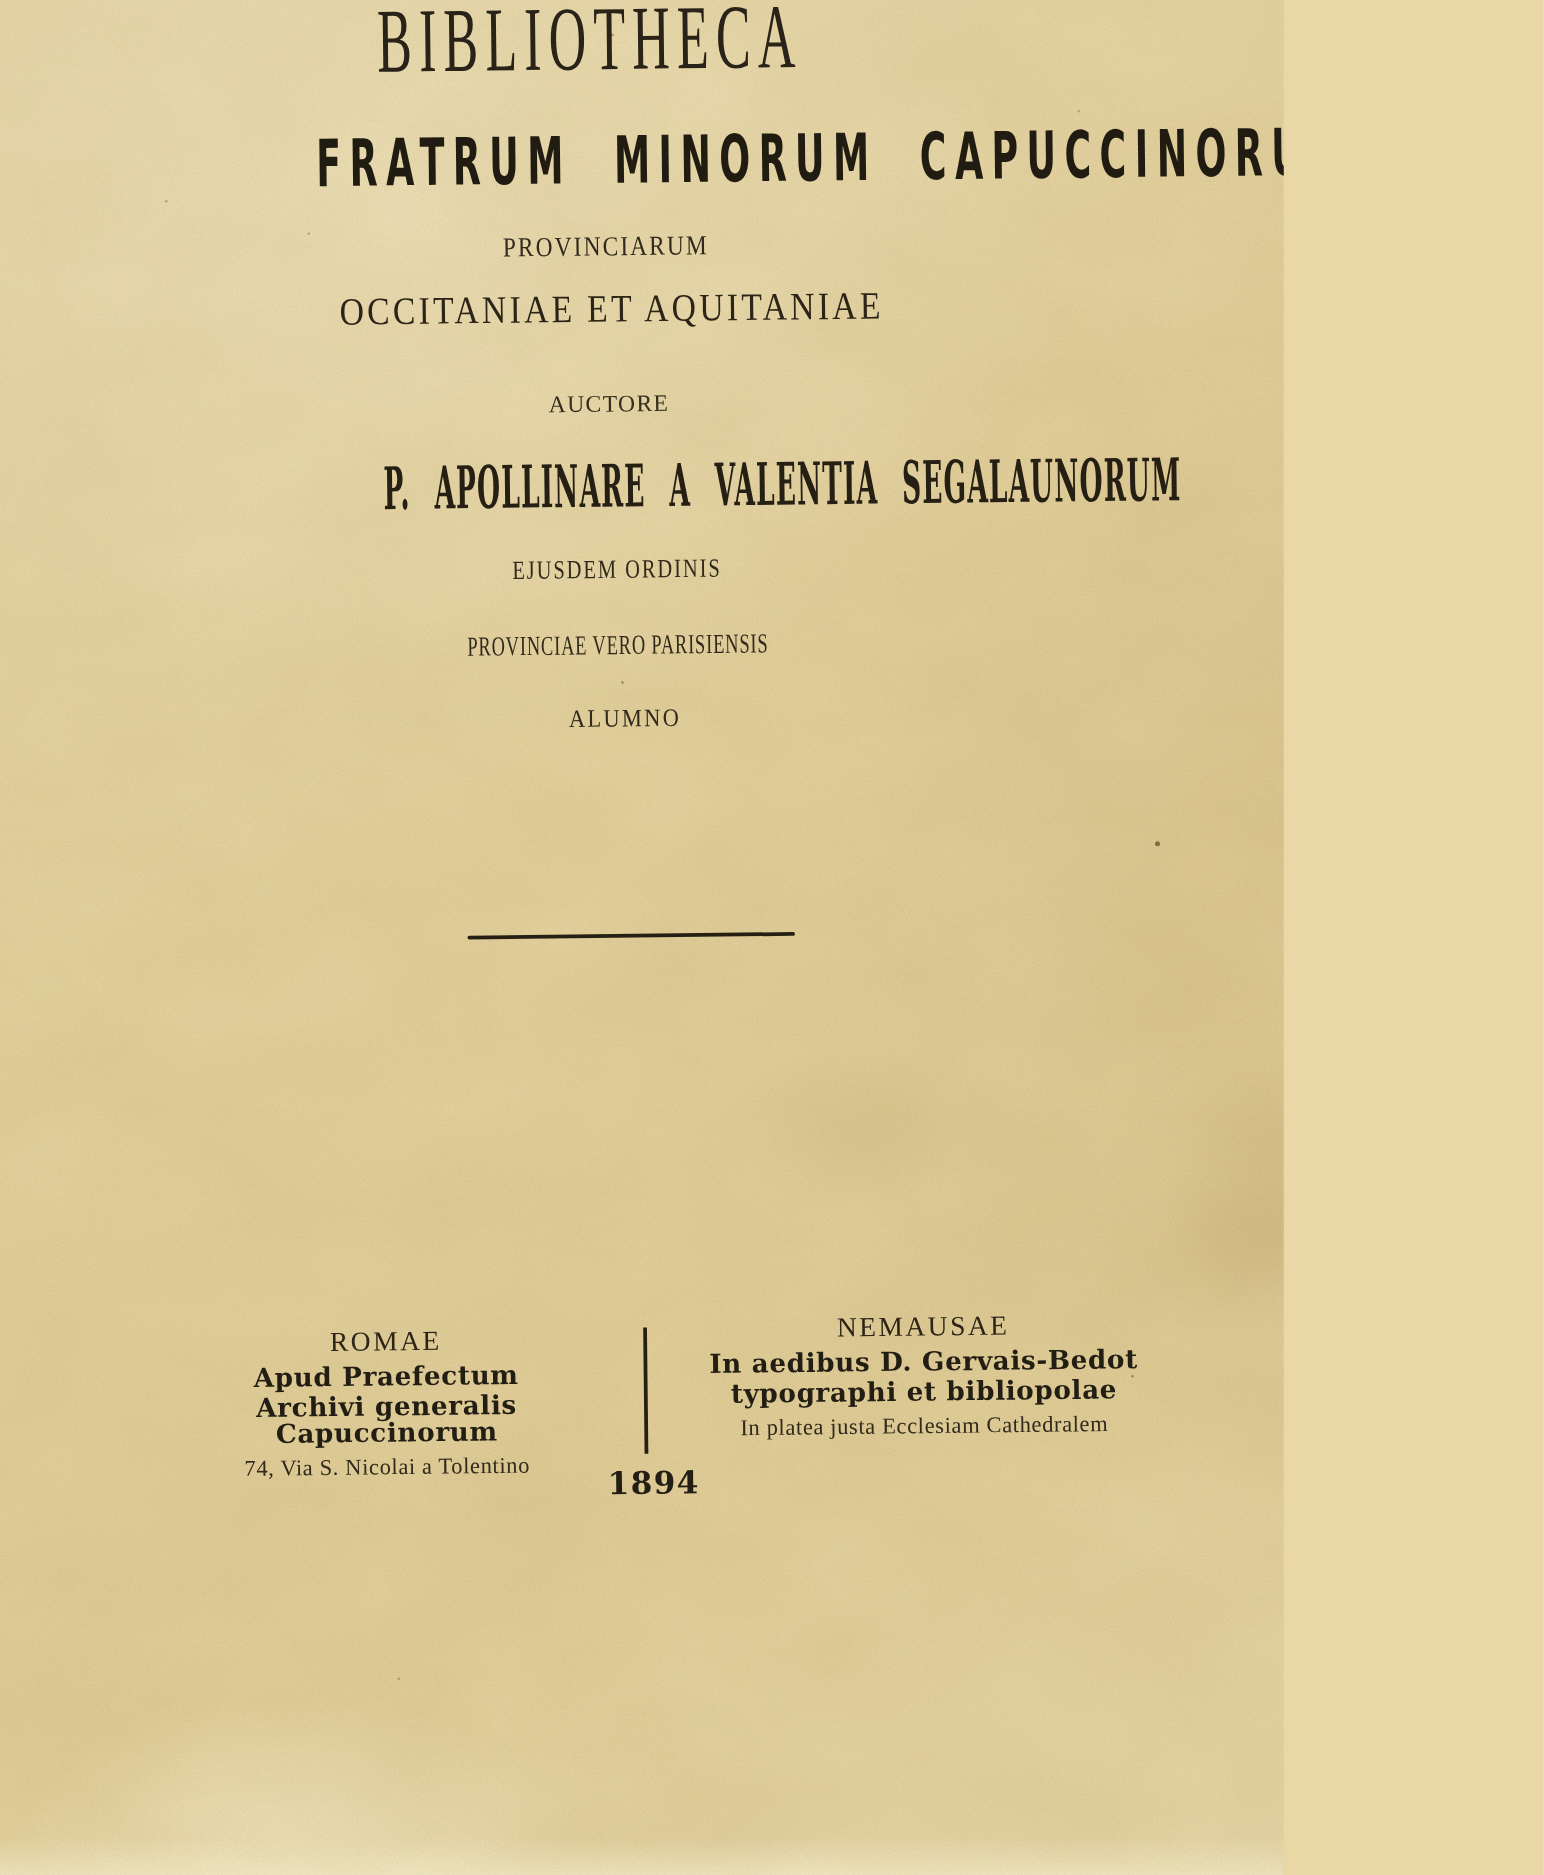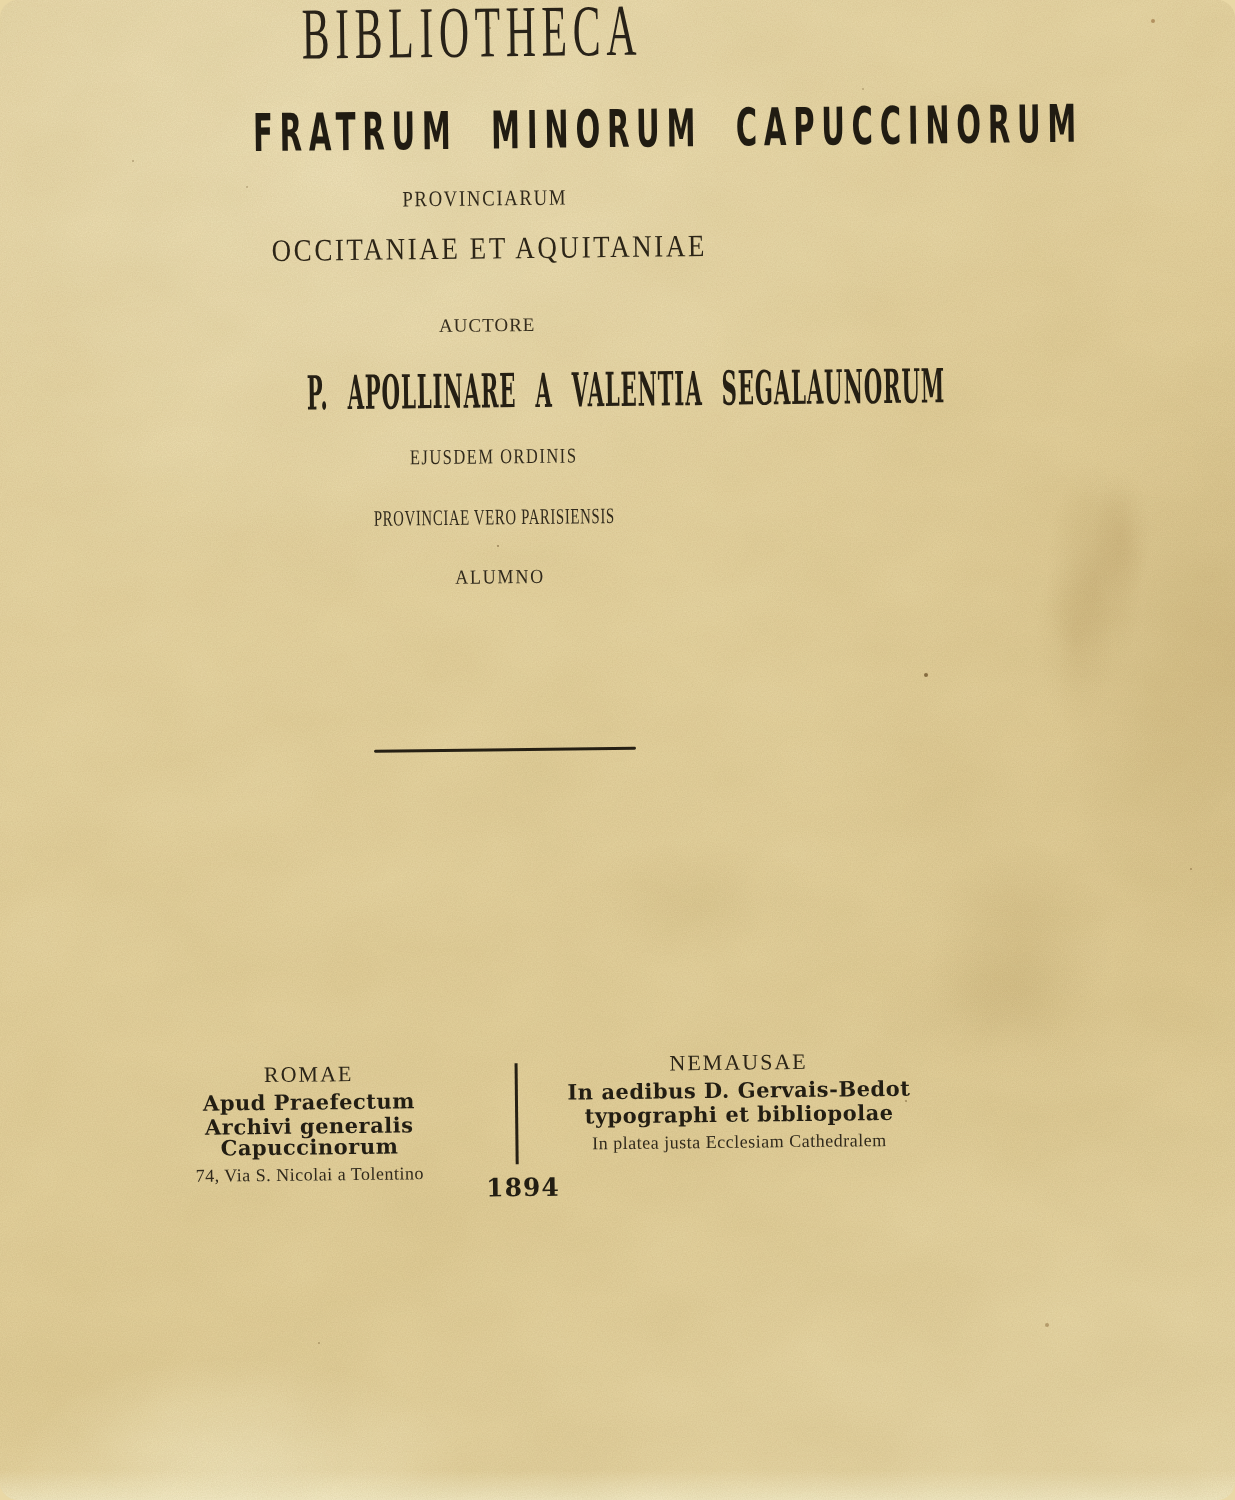--- a/index.html
+++ b/index.html
@@ -2,27 +2,26 @@
 <html><head>
 <meta charset="utf-8">
 <style>
   html, body { margin: 0; padding: 0; }
   body {
     width: 1235px; height: 1500px; overflow: hidden;
     font-family: "Liberation Serif", serif;
     background: #e9d8a6;
   }
   .page {
-    position: relative; width: 1235px; height: 1500px; overflow: hidden;
+    position: relative; width: 1027px; height: 1500px; overflow: hidden;
     background:
       radial-gradient(ellipse 900px 700px at 30% 12%, rgba(255,249,224,0.30), transparent 60%),
       radial-gradient(ellipse 700px 900px at 100% 45%, rgba(205,175,110,0.22), transparent 70%),
       linear-gradient(160deg, #ecddb0 0%, #e9d8a6 42%, #e6d4a0 72%, #ebdcae 100%);
     color: #2b2418;
-    border-radius: 18px;
   }
   .stains {
     position: absolute; inset: 0; pointer-events: none;
     background:
       radial-gradient(ellipse 70px 160px at 1095px 575px, rgba(150,115,55,0.16), transparent 70%),
       radial-gradient(ellipse 42px 95px at 1122px 538px, rgba(150,115,55,0.13), transparent 70%),
       radial-gradient(ellipse 55px 120px at 1075px 640px, rgba(150,115,55,0.10), transparent 72%),
       radial-gradient(ellipse 130px 150px at 1020px 950px, rgba(160,130,70,0.14), transparent 72%),
       radial-gradient(ellipse 170px 95px at 995px 1015px, rgba(160,130,70,0.10), transparent 72%),
       radial-gradient(ellipse 240px 430px at 1235px 650px, rgba(150,120,60,0.12), transparent 75%),

